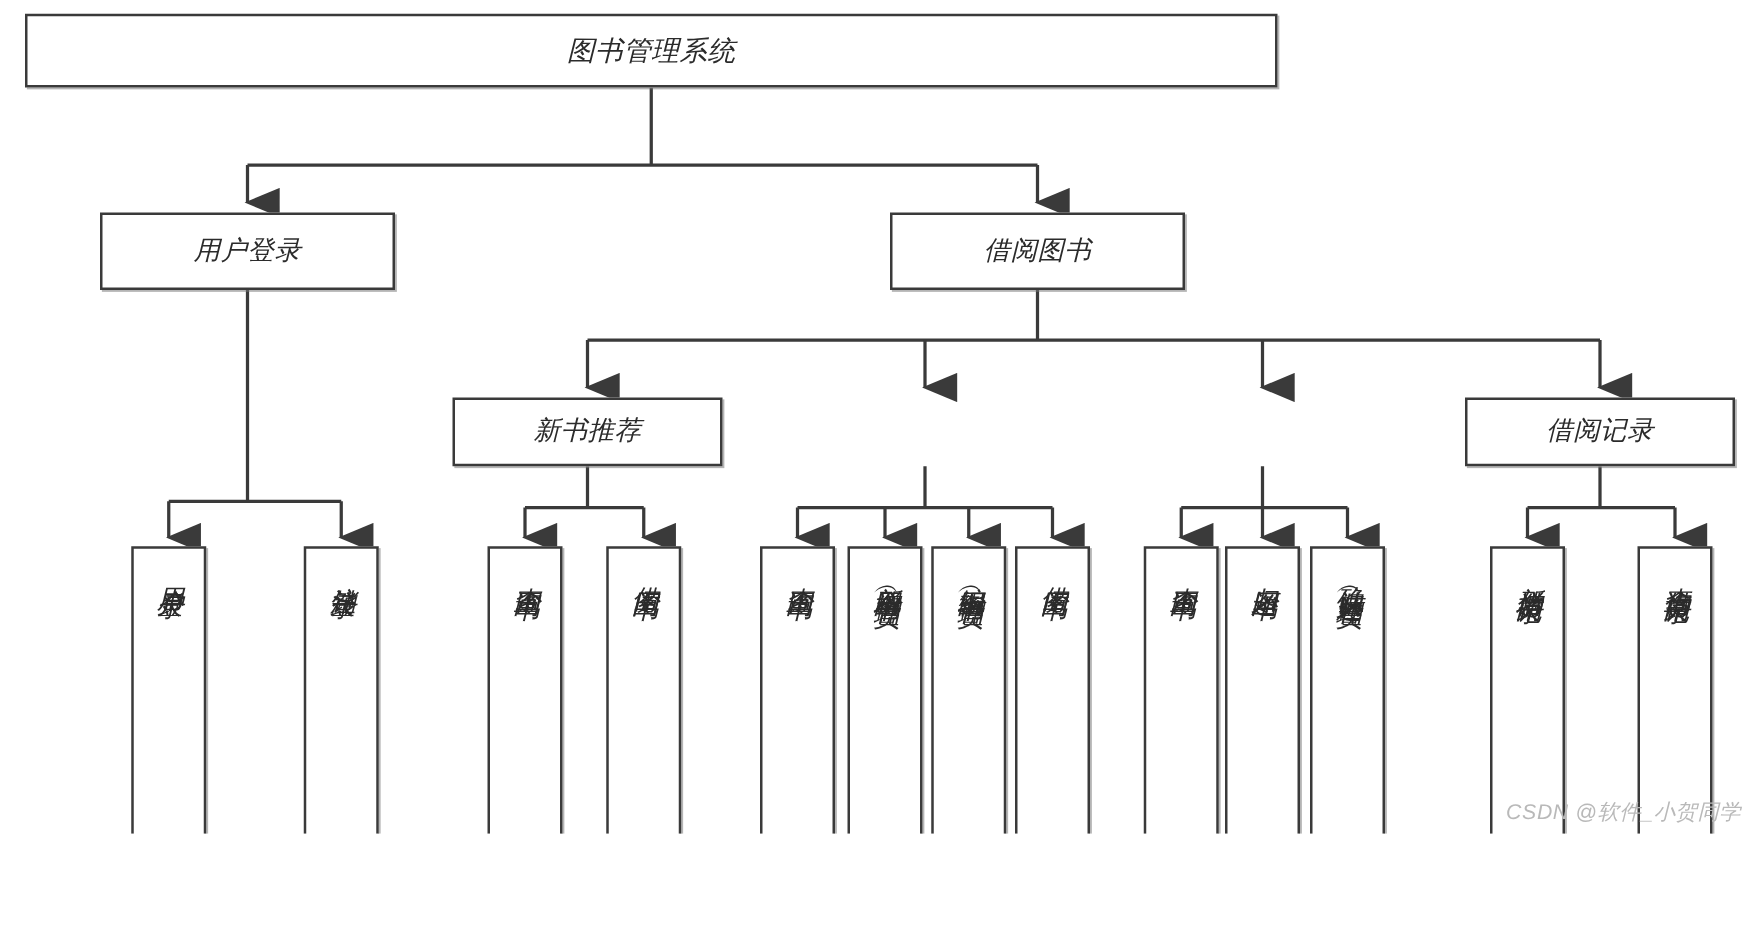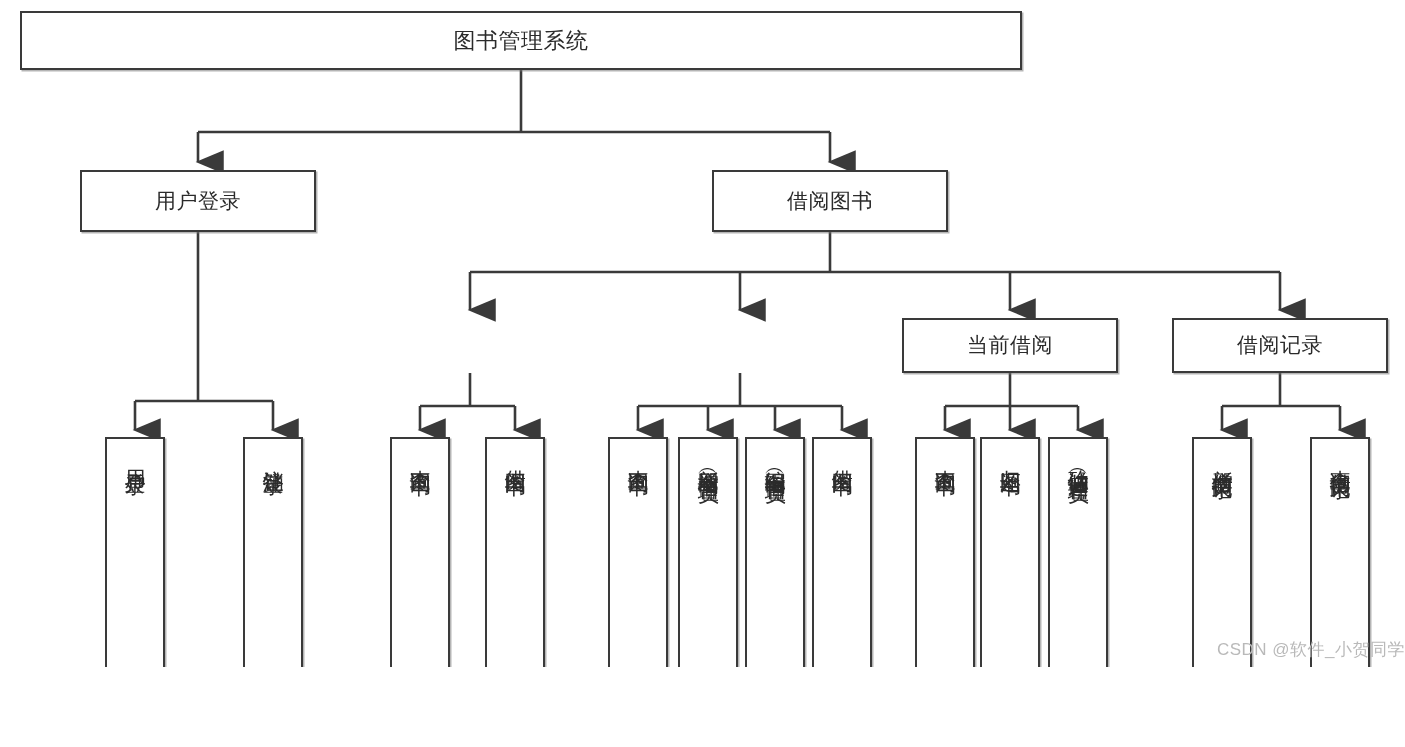--- a/index.html
+++ b/index.html
@@ -9,20 +9,21 @@
   }
   body {
     font-family: "Liberation Sans", "DejaVu Sans", sans-serif;
   }
   #canvas {
     position: relative;
     width: 1405px;
     height: 667px;
     background: #ffffff;
     overflow: hidden;
+    font-style: italic;
   }
   svg.edges {
     position: absolute;
     left: 0;
     top: 0;
     width: 1405px;
     height: 747px;
     pointer-events: none;
   }
   .node {
@@ -51,21 +52,21 @@
   .node.leaf .label {
     writing-mode: vertical-rl;
     text-orientation: upright;
     font-size: 21px;
     letter-spacing: 2px;
     line-height: 1.25;
     white-space: nowrap;
   }
   #watermark {
     position: absolute;
-    right: 0;
+    right: 12px;
     bottom: 6px;
     font-size: 17px;
     color: #b9b9b9;
     white-space: nowrap;
     letter-spacing: 0.5px;
   }
 </style>
 </head>
 <body>
 
@@ -129,25 +130,25 @@
   </div>
 
   <div class="node" style="left:80px; top:170px; width:236px; height:62px;">
     <span class="label">用户登录</span>
   </div>
 
   <div class="node" style="left:712px; top:170px; width:236px; height:62px;">
     <span class="label">借阅图书</span>
   </div>
 
-
-
-  <div class="node" style="left:902px; top:318px; width:216px; height:55px;">
-    <span class="label">当前借阅</span>
-  </div>
+  <div class="node" style="left:362px; top:318px; width:216px; height:55px;">
+    <span class="label">新书推荐</span>
+  </div>
+
+
 
   <div class="node" style="left:1172px; top:318px; width:216px; height:55px;">
     <span class="label">借阅记录</span>
   </div>
 
   <div class="node leaf" style="left:105px; top:437px; width:60px; height:298px;">
     <span class="label">用户登录</span>
   </div>
 
   <div class="node leaf" style="left:243px; top:437px; width:60px; height:298px;">

